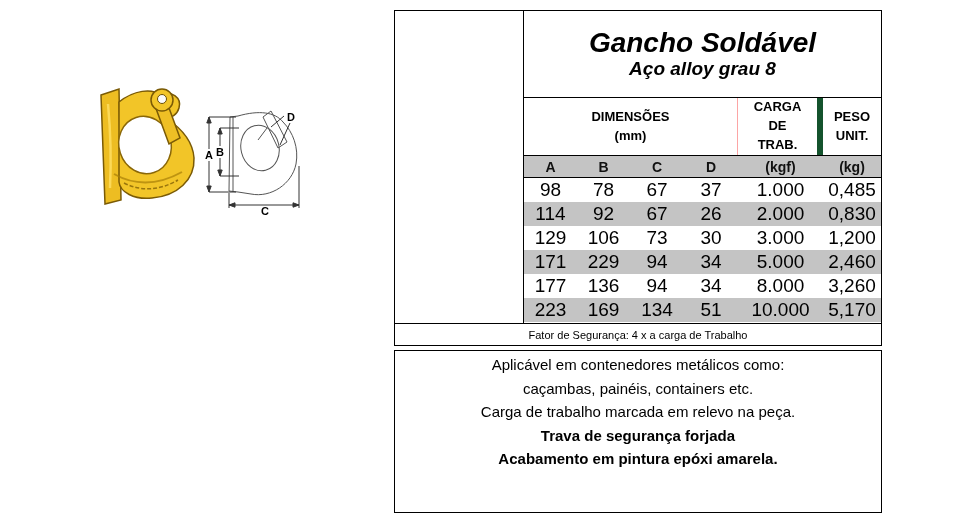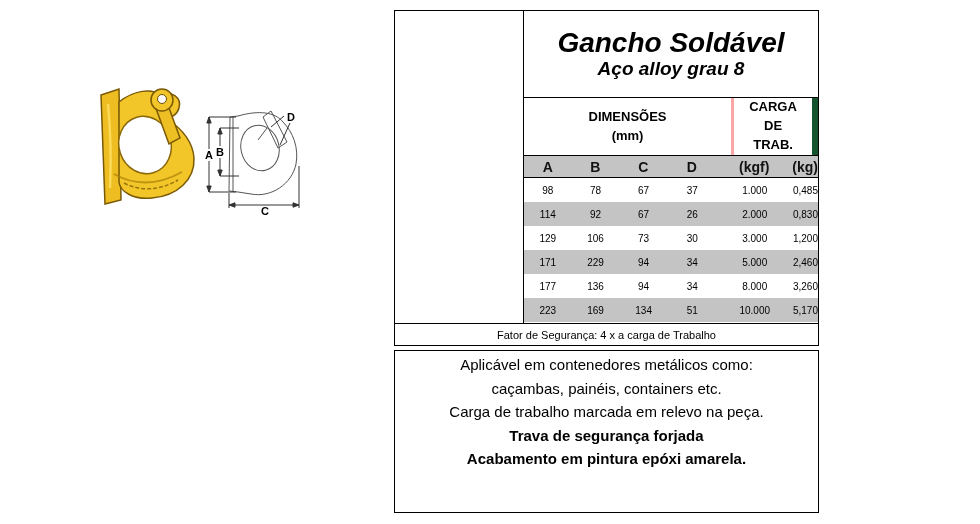--- a/index.html
+++ b/index.html
@@ -5,44 +5,44 @@
   html,body{margin:0;padding:0;}
   body{
     width:980px;height:524px;position:relative;background:#ffffff;
     font-family:"Liberation Sans",sans-serif;color:#000;overflow:hidden;
   }
   
   .photo-svg{position:absolute;left:98px;top:86px;}
   .drawing-svg{position:absolute;left:203px;top:104px;}
 
   
-  .sheet{position:absolute;left:394px;top:10px;width:425px;}
+  .sheet{position:absolute;left:394px;top:10px;width:488px;}
   .main-box{border:1px solid #000;height:314px;box-sizing:border-box;display:flex;background:#fff;}
   .left-cell{width:128px;border-right:1px solid #000;}
   .right-sec{flex:1;display:flex;flex-direction:column;min-width:0;}
 
   .title-cell{height:87px;border-bottom:1px solid #000;box-sizing:border-box;
     display:flex;flex-direction:column;align-items:center;justify-content:center;}
   .title{font-size:28px;font-weight:bold;font-style:italic;line-height:1.1;}
   .subtitle{font-size:19px;font-weight:bold;font-style:italic;margin-top:0;}
 
   .group-row{display:flex;height:58px;border-bottom:1px solid #000;box-sizing:border-box;}
   .gcell{display:flex;flex-direction:column;align-items:center;justify-content:center;
     font-weight:bold;font-size:13px;line-height:1.45;text-align:center;box-sizing:border-box;}
-  .gcell.dims{width:214px;border-right:3px solid #fca5a5;justify-content:center;}
+  .gcell.dims{width:214px;border-right:1px solid #fca5a5;justify-content:center;}
   .gcell.load{width:85px;border-right:6px solid #14532d;padding:0 10px;}
   .gcell.weight{flex:1;padding:0 8px;}
 
   .colhead-row{display:flex;height:22px;background:#c4c4c4;border-bottom:1px solid #000;
     box-sizing:border-box;font-weight:bold;font-size:14px;color:#111;}
   .colhead-row span, .data-row span{display:flex;align-items:center;justify-content:center;}
   .cA{width:53px;} .cB{width:53px;} .cC{width:54px;} .cD{width:54px;} .cKgf{width:85px;} .cKg{flex:1;}
 
   .rows{display:flex;flex-direction:column;}
-  .data-row{display:flex;height:24px;font-size:10px;background:#fff;}
+  .data-row{display:flex;height:24px;font-size:19px;background:#fff;}
   .data-row:nth-child(even){background:#c4c4c4;}
 
   .fator-row{border:1px solid #000;border-top:none;height:22px;box-sizing:border-box;
     display:flex;align-items:center;justify-content:center;font-size:11px;background:#fff;}
 
   .notes-box{border:1px solid #000;margin-top:4px;height:163px;box-sizing:border-box;
     padding-top:2px;text-align:center;font-size:15px;line-height:23.6px;background:#fff;}
   .note-bold{font-weight:bold;}
   .note{white-space:nowrap;}
 
@@ -125,20 +125,21 @@
         <div class="title">Gancho Soldável</div>
         <div class="subtitle">Aço alloy grau 8</div>
       </div>
 
       <div class="group-row">
         <div class="gcell dims">
           <span>DIMENSÕES</span>
           <span>(mm)</span>
         </div>
         <div class="gcell load">CARGA DE TRAB.</div>
+        <div class="gcell weight">PESO UNIT.</div>
       </div>
 
       <div class="colhead-row">
         <span class="cA">A</span>
         <span class="cB">B</span>
         <span class="cC">C</span>
         <span class="cD">D</span>
         <span class="cKgf">(kgf)</span>
         <span class="cKg">(kg)</span>
       </div>

